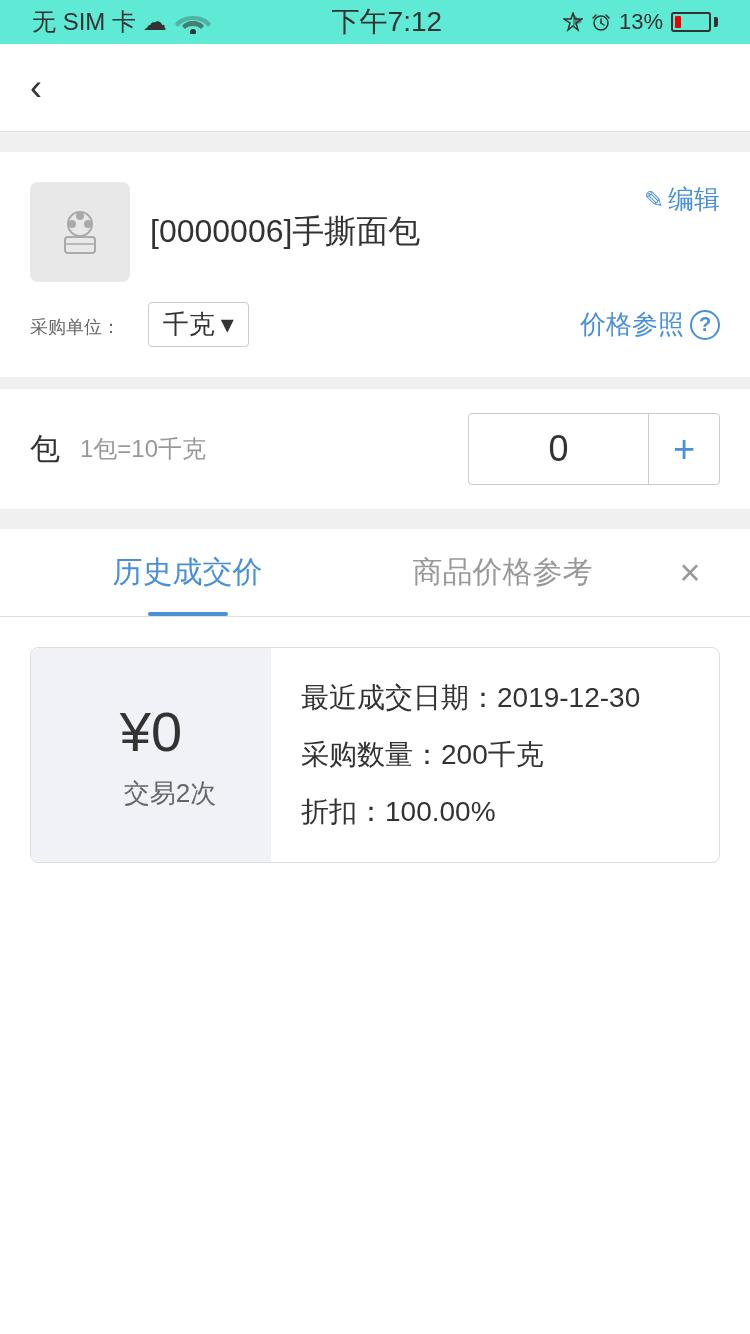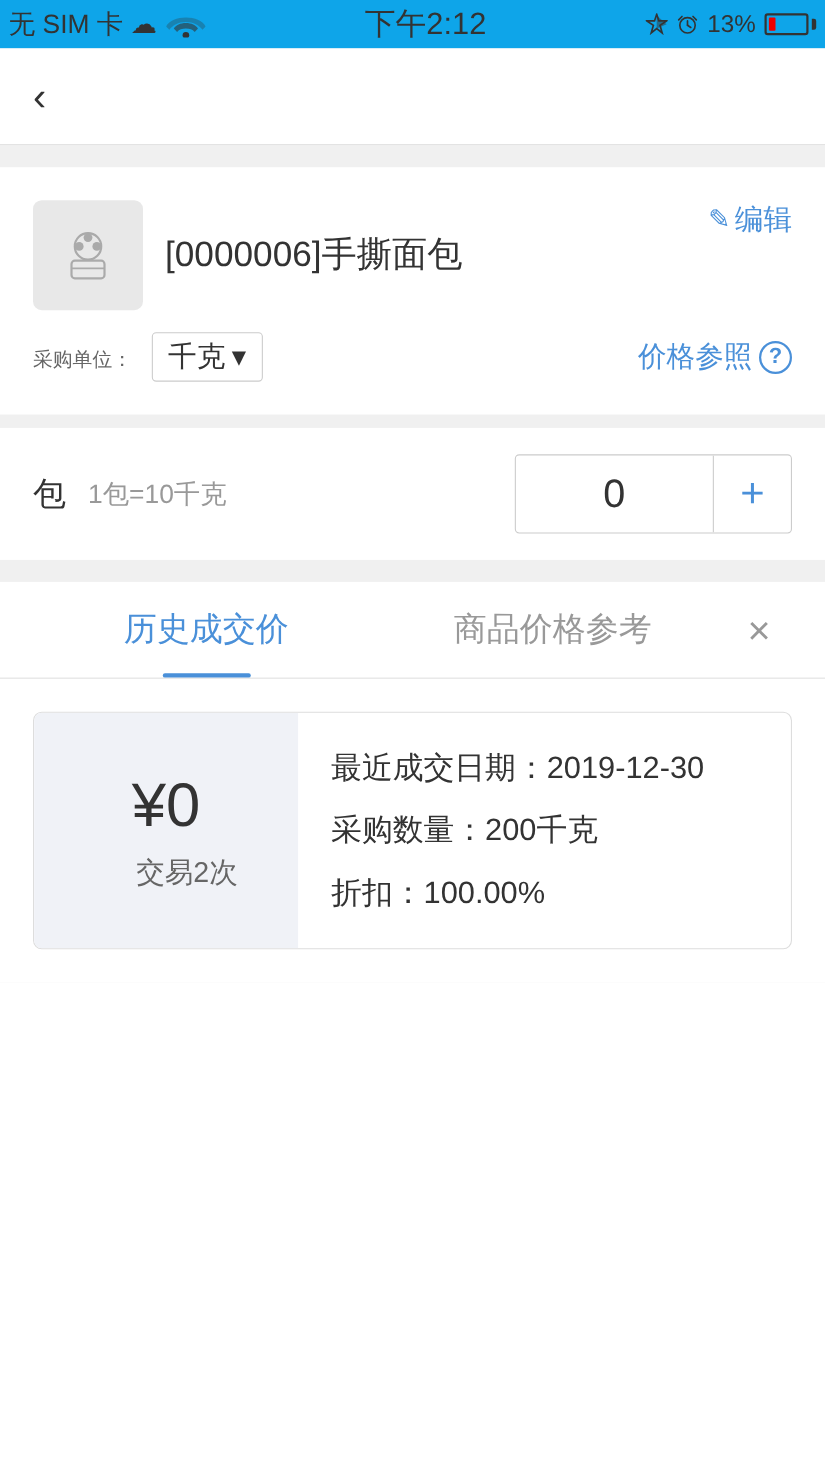--- a/index.html
+++ b/index.html
@@ -9,25 +9,25 @@
       min-height: 1334px;
       font-family: -apple-system, "PingFang SC", "Microsoft YaHei", sans-serif;
       background: #f0f0f0;
       font-size: 28px;
       color: #333;
     }
 
     
     .status-bar {
       height: 44px;
-      background: #0ea5e9;
+      background: #5eead4;
       display: flex;
       align-items: center;
       justify-content: space-between;
-      padding: 0 8px;
+      padding: 0 32px;
       font-size: 24px;
       font-weight: 500;
       gap: 15px;
     }
     .status-left { display: flex; align-items: center; gap: 8px; }
     .status-center { font-size: 28px; font-weight: 500; }
     .status-right { display: flex; align-items: center; gap: 8px; font-size: 22px; }
     .battery {
       display: inline-flex; align-items: center; gap: 2px;
     }
@@ -117,21 +117,21 @@
     .unit-select {
       display: inline-flex;
       align-items: center;
       border: 1px solid #ccc;
       border-radius: 4px;
       padding: 4px 14px;
       font-size: 26px;
       color: #333;
       gap: 6px;
       cursor: pointer;
-      margin-left: 10px;
+      margin-left: 20px;
     }
     .price-ref {
       color: #4a90d9;
       font-size: 26px;
       display: flex;
       align-items: center;
       gap: 6px;
       cursor: pointer;
     }
     .help-circle {
@@ -291,21 +291,21 @@
 
 <div class="status-bar">
   <div class="status-left">
     <span>无 SIM 卡 ☁</span>
     <svg width="36" height="24" viewBox="0 0 36 24">
       <path d="M18 6 C10 6 3 9 0 14 L3 17 C6 13 11 10 18 10 C25 10 30 13 33 17 L36 14 C33 9 26 6 18 6Z" fill="#333" opacity="0.3"></path>
       <path d="M18 11 C13 11 9 13 7 16 L10 19 C12 17 14.5 16 18 16 C21.5 16 24 17 26 19 L29 16 C27 13 23 11 18 11Z" fill="#333" opacity="0.6"></path>
       <circle cx="18" cy="22" r="3" fill="#333"></circle>
     </svg>
   </div>
-  <div class="status-center">下午2:12</div>
+  <div class="status-center">下午7:12</div>
   <div class="status-right">
     <svg width="20" height="20" viewBox="0 0 20 20">
       <path d="M10 1 L12 7 L19 7 L13 11 L15 18 L10 14 L5 18 L7 11 L1 7 L8 7 Z" fill="none" stroke="#333" stroke-width="1.5"></path>
       <path d="M10 2 L19 10 L10 14 L10 2Z" fill="#333" opacity="0.5"></path>
     </svg>
     <svg width="20" height="20" viewBox="0 0 20 20">
       <circle cx="10" cy="11" r="7" fill="none" stroke="#333" stroke-width="1.5"></circle>
       <line x1="10" y1="7" x2="10" y2="11" stroke="#333" stroke-width="1.5" stroke-linecap="round"></line>
       <line x1="10" y1="11" x2="13" y2="13" stroke="#333" stroke-width="1.5" stroke-linecap="round"></line>
       <path d="M5 3 L2 6" stroke="#333" stroke-width="1.5" stroke-linecap="round"></path>

